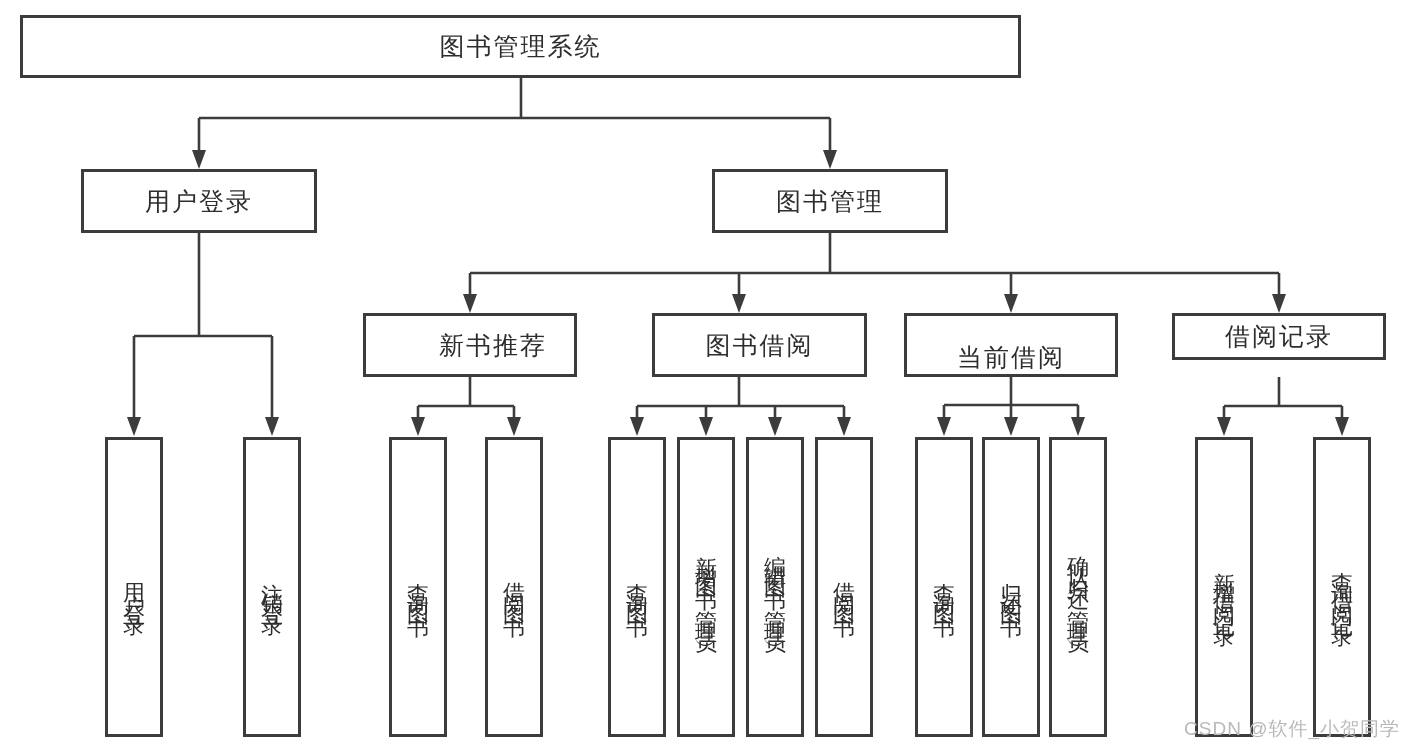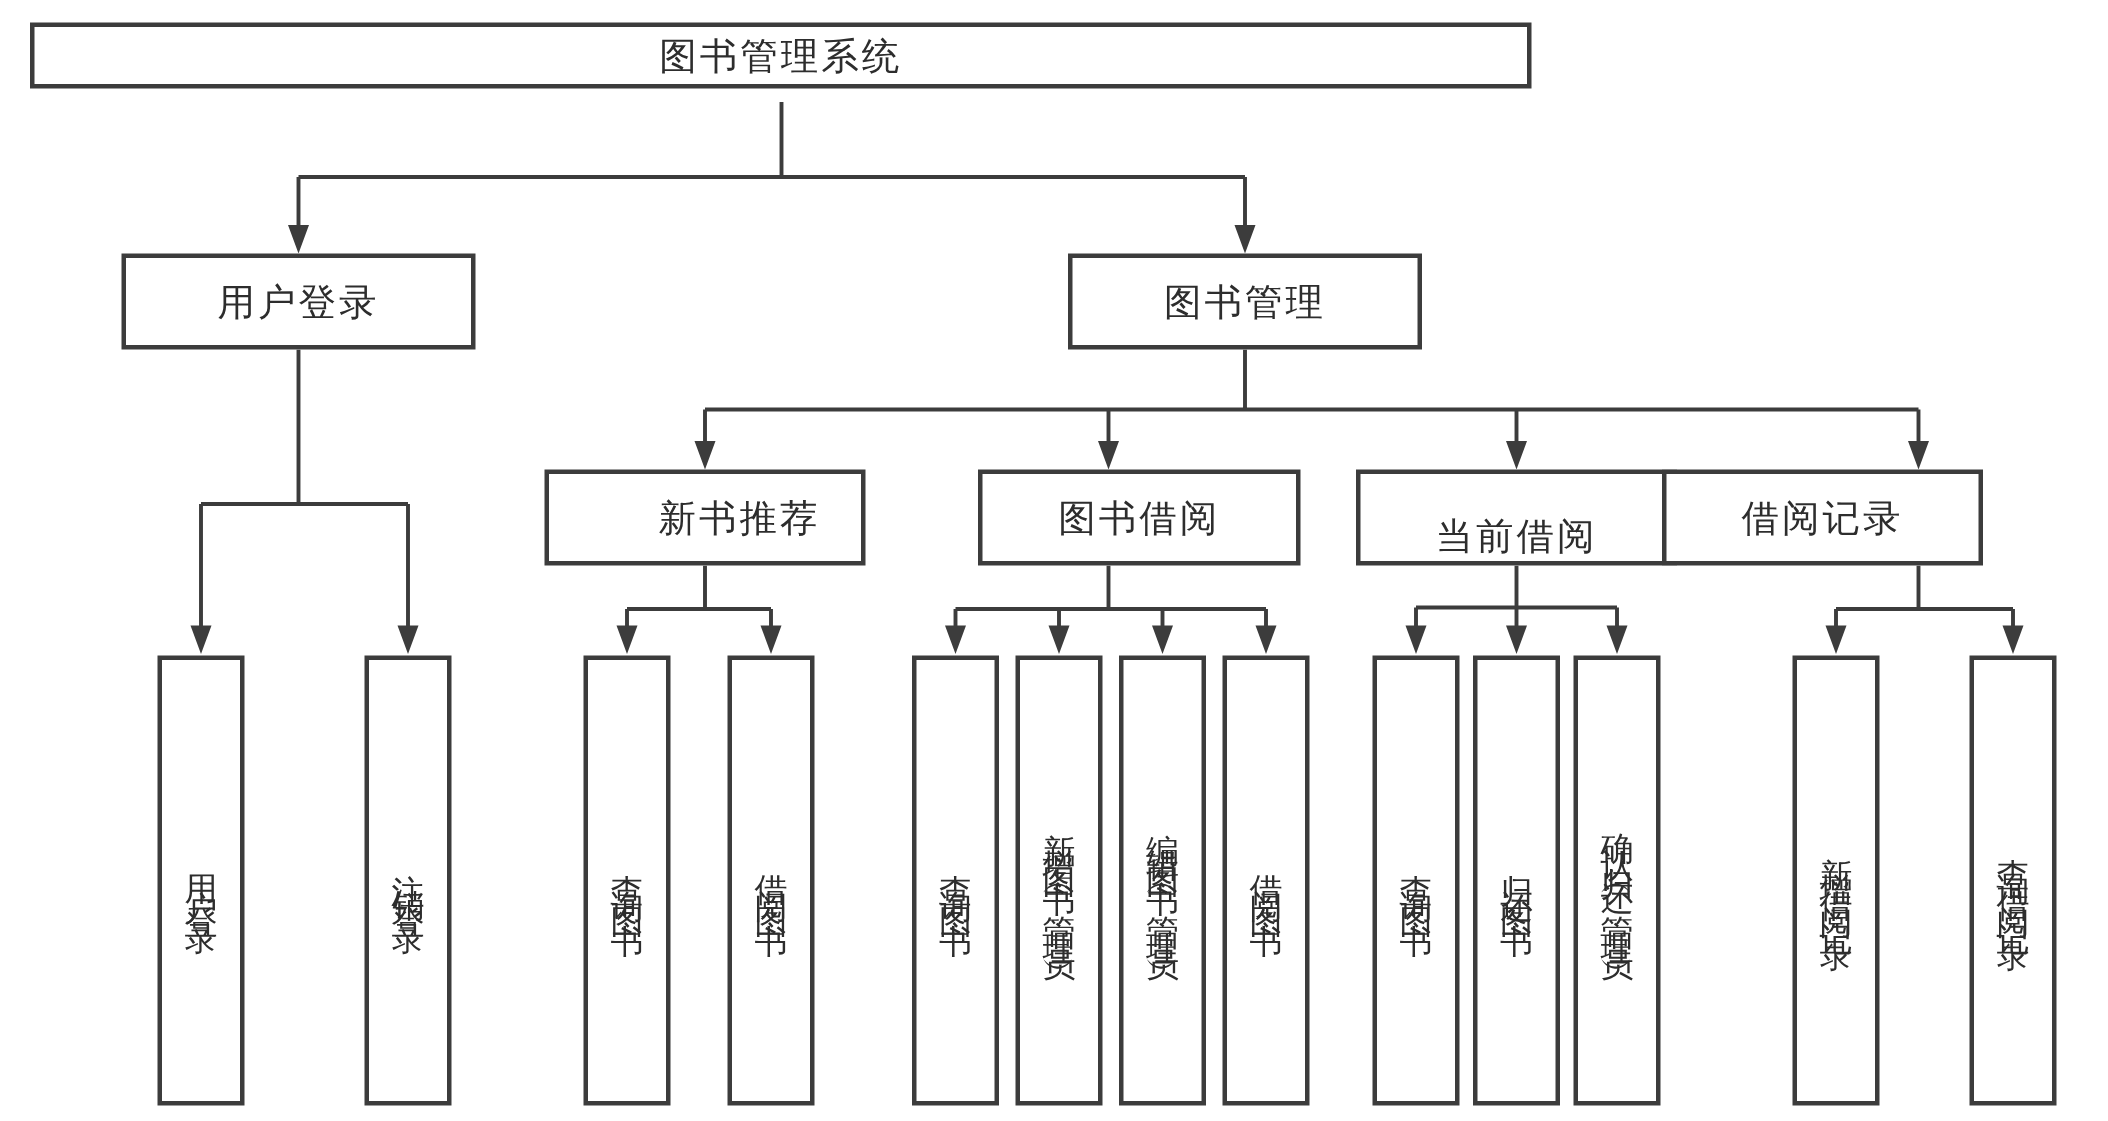--- a/index.html
+++ b/index.html
@@ -69,41 +69,41 @@
              M1004 294 L1018 294 L1011 313 Z M1272 294 L1286 294 L1279 313 Z
              M127 417 L141 417 L134 436 Z M265 417 L279 417 L272 436 Z
              M411 417 L425 417 L418 436 Z M507 417 L521 417 L514 436 Z
              M630 417 L644 417 L637 436 Z M699 417 L713 417 L706 436 Z
              M768 417 L782 417 L775 436 Z M837 417 L851 417 L844 436 Z
              M937 417 L951 417 L944 436 Z M1004 417 L1018 417 L1011 436 Z
              M1071 417 L1085 417 L1078 436 Z M1217 417 L1231 417 L1224 436 Z
              M1335 417 L1349 417 L1342 436 Z" fill="#3c3c3c" stroke="none"></path>
   </svg>
 
-  <div class="node h" style="left:20px; top:15px; width:1001px; height:44px;">
+  <div class="node h" style="left:20px; top:15px; width:1001px; height:63px;">
     <span>图书管理系统</span>
   </div>
 
   <div class="node h" style="left:81px; top:169px; width:236px; height:64px;">
     <span>用户登录</span>
   </div>
   <div class="node h" style="left:712px; top:169px; width:236px; height:64px;">
     <span>图书管理</span>
   </div>
 
   <div class="node h" style="left:363px; top:313px; width:214px; height:64px;padding-left:46px;">
     <span>新书推荐</span>
   </div>
   <div class="node h" style="left:652px; top:313px; width:215px; height:64px;font-family:Liberation Mono, monospace;">
     <span>图书借阅</span>
   </div>
   <div class="node h" style="left:904px; top:313px; width:214px; height:64px;align-items:flex-end;">
     <span>当前借阅</span>
   </div>
-  <div class="node h" style="left:1108px; top:313px; width:214px; height:64px;">
+  <div class="node h" style="left:1172px; top:313px; width:214px; height:47px;">
     <span>借阅记录</span>
   </div>
 
   <div class="node v" style="left:105px; top:437px; width:58px; height:300px;">
     <span>用户登录</span>
   </div>
   <div class="node v" style="left:243px; top:437px; width:58px; height:300px;">
     <span>注销登录</span>
   </div>
 
@@ -137,14 +137,15 @@
     <span>确认归还（管理员）</span>
   </div>
 
   <div class="node v" style="left:1195px; top:437px; width:58px; height:300px;">
     <span>新增借阅记录</span>
   </div>
   <div class="node v" style="left:1313px; top:437px; width:58px; height:300px;">
     <span>查询借阅记录</span>
   </div>
 
+  <div class="watermark">CSDN @软件_小贺同学</div>
 
 </div>
 
 </body></html>

